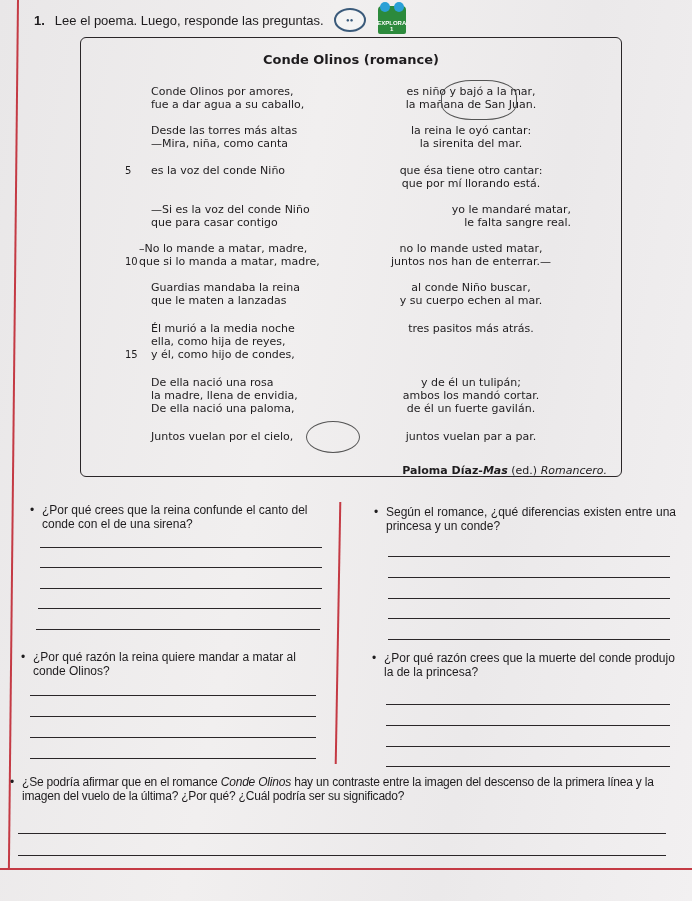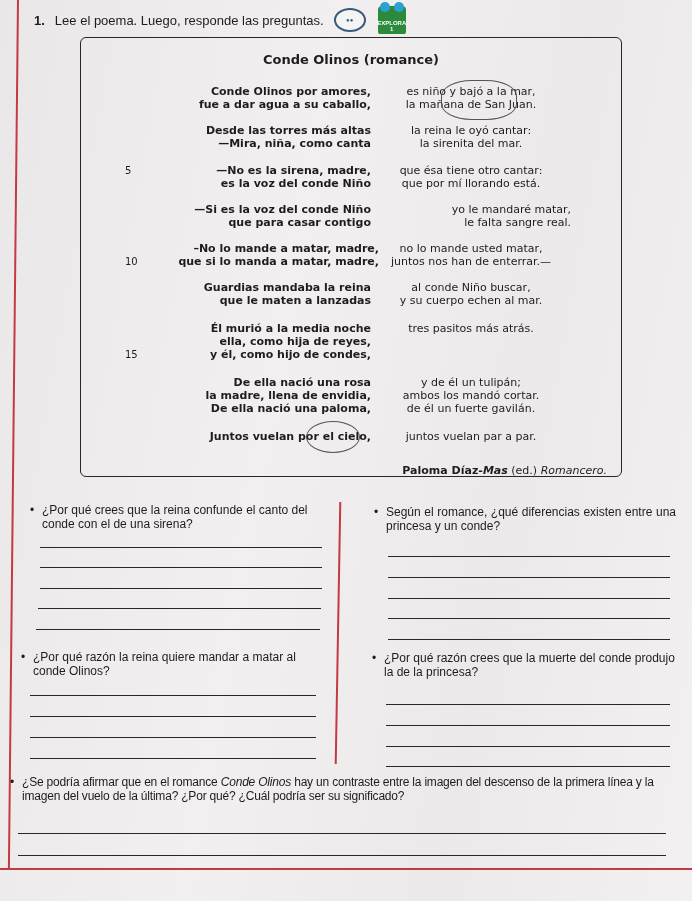--- a/index.html
+++ b/index.html
@@ -50,21 +50,21 @@
   .poem-box {
     position: absolute; left: 80px; top: 37px; width: 540px; height: 438px;
     border: 1.6px solid #2a2628; border-radius: 6px;
   }
   .poem-title {
     position: absolute; left: 0; right: 0; top: 14px; text-align: center;
     font-family: "DejaVu Sans", sans-serif; font-weight: bold; font-size: 13px;
   }
   .stanza { position: absolute; font-size: 11px; line-height: 13px; font-family: "DejaVu Sans", sans-serif; }
   .stanza div { white-space: nowrap; }
-  .left { text-align: right; font-weight: bold; }
+  .left { text-align: left; }
   .right { text-align: center; }
   .lnum { position: absolute; font-size: 10px; }
   .credit {
     position: absolute; right: 14px; top: 426px; font-size: 11px;
   }
   .credit b { font-weight: bold; }
   .credit i { font-style: italic; }
 
   .q {
     position: absolute; font-family: "Liberation Sans", sans-serif; font-size: 12px; line-height: 14px;
@@ -109,21 +109,20 @@
     <div>Desde las torres más altas</div>
     <div>—Mira, niña, como canta</div>
   </div>
   <div class="stanza right" style="left:290px; top:86px; width:200px;">
     <div>la reina le oyó cantar:</div>
     <div>la sirenita del mar.</div>
   </div>
 
   <span class="lnum" style="left:44px; top:127px;">5</span>
   <div class="stanza left" style="left:70px; top:126px; width:220px;">
-    <div>—No es la sirena, madre,</div>
     <div>es la voz del conde Niño</div>
   </div>
   <div class="stanza right" style="left:290px; top:126px; width:200px;">
     <div>que ésa tiene otro cantar:</div>
     <div>que por mí llorando está.</div>
   </div>
 
   <div class="stanza left" style="left:70px; top:165px; width:220px;">
     <div>—Si es la voz del conde Niño</div>
     <div>que para casar contigo</div>

